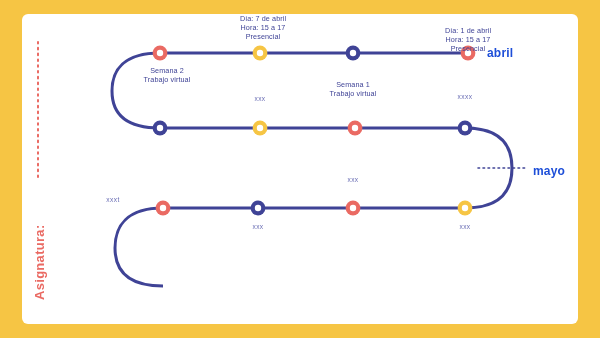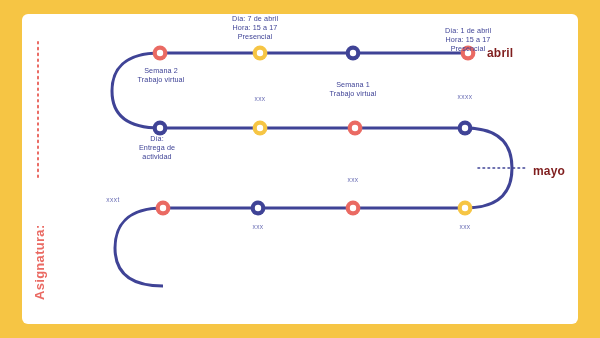--- a/index.html
+++ b/index.html
@@ -45,21 +45,21 @@
   .xlabel {
     position: absolute;
     color: #6b6fb5;
     font-size: 6.6px;
     line-height: 8px;
     text-align: center;
     letter-spacing: 0.4px;
   }
   .month {
     position: absolute;
-    color: #7f1d1d;
+    color: #1d4ed8;
     font-size: 12px;
     font-weight: bold;
     letter-spacing: 0.2px;
   }
   .subject {
     position: absolute;
     color: #ea6a63;
     font-size: 13px;
     font-weight: bold;
     letter-spacing: 0.3px;
@@ -126,41 +126,38 @@
     <circle cx="353" cy="208" r="7.4" fill="#ea6a63"></circle>
     <circle cx="353" cy="208" r="3.2" fill="#ffffff"></circle>
 
     <circle cx="465" cy="208" r="7.4" fill="#f6c544"></circle>
     <circle cx="465" cy="208" r="3.2" fill="#ffffff"></circle>
 
   </svg>
 
   <div class="subject" style="left:32px; top:300px;">Asignatura:</div>
 
-  <div class="txt" style="left:200px; top:14px; width:110px;">Día: 7 de abril
+  <div class="txt" style="left:208px; top:14px; width:110px;">Día: 7 de abril
 Hora: 15 a 17
 Presencial</div>
 
   <div class="txt" style="left:413px; top:26px; width:110px;">Día: 1 de abril
 Hora: 15 a 17
 Presencial</div>
 
-  <div class="txt" style="left:106px; top:66px; width:110px;">Semana 2
+  <div class="txt" style="left:112px; top:66px; width:110px;">Semana 2
 Trabajo virtual</div>
 
   <div class="txt" style="left:298px; top:80px; width:110px;">Semana 1
 Trabajo virtual</div>
 
   <div class="xlabel" style="left:235px; top:95px; width:50px;">xxx</div>
 
   <div class="xlabel" style="left:440px; top:93px; width:50px;">xxxx</div>
 
-  <div class="txt" style="left:110px; top:134px; width:94px;">Día:
-Entrega de
-actividad</div>
 
   <div class="xlabel" style="left:88px; top:196px; width:50px;">xxxt</div>
 
   <div class="xlabel" style="left:328px; top:176px; width:50px;">xxx</div>
 
   <div class="xlabel" style="left:233px; top:223px; width:50px;">xxx</div>
 
   <div class="xlabel" style="left:440px; top:223px; width:50px;">xxx</div>
 
   <div class="month" style="left:487px; top:46px;">abril</div>

